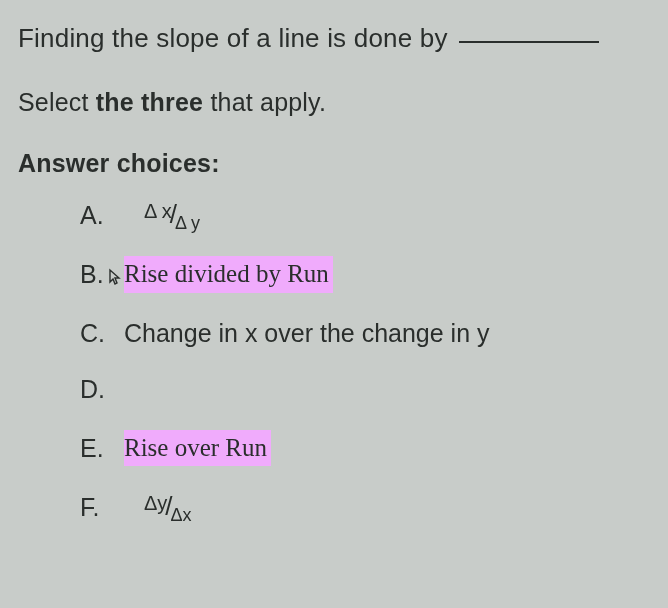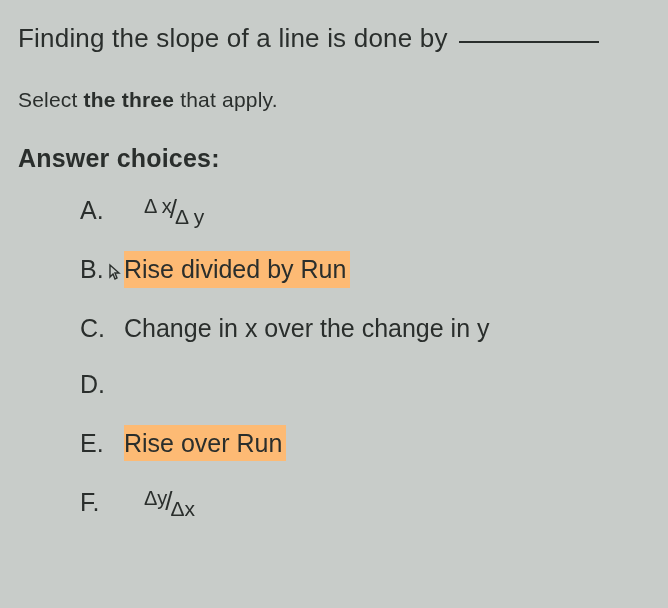--- a/index.html
+++ b/index.html
@@ -25,21 +25,21 @@
     .blank-line {
       display: inline-block;
       border-bottom: 2.5px solid #2a2e2c;
       width: 140px;
       vertical-align: baseline;
       margin-left: 4px;
       position: relative;
       top: -4px;
     }
     .instruction {
-      font-size: 21px;
+      font-size: 25px;
       margin-bottom: 32px;
       letter-spacing: 0.2px;
     }
     .instruction .bold {
       font-weight: bold;
     }
     .answer-label {
       font-size: 25px;
       font-weight: bold;
       margin-bottom: 20px;
@@ -58,22 +58,23 @@
     }
     .choice-letter {
       display: inline-block;
       width: 44px;
       flex-shrink: 0;
     }
     .choice-text {
       display: inline-block;
     }
     .highlighted .choice-text {
-      background: #fdba74;
+      background: #f0abfc;
       padding: 2px 4px 2px 0;
+      font-family: Liberation Serif, serif;
     }
     .highlighted-b {
       position: relative;
     }
     .highlighted-b .choice-letter {
       position: relative;
     }
     .cursor-icon {
       position: absolute;
       left: 23px;
@@ -88,21 +89,21 @@
     }
     .frac .num {
       position: relative;
       top: -5px;
       font-size: 20px;
       margin-left: 20px;
     }
     .frac .den {
       position: relative;
       top: 6px;
-      font-size: 21px;
+      font-size: 18px;
     }
     .frac .slash {
       font-size: 26px;
       margin: 0 -2px;
     }
     .delta {
       font-family: Arial, sans-serif;
     }
   </style>
 </head>

